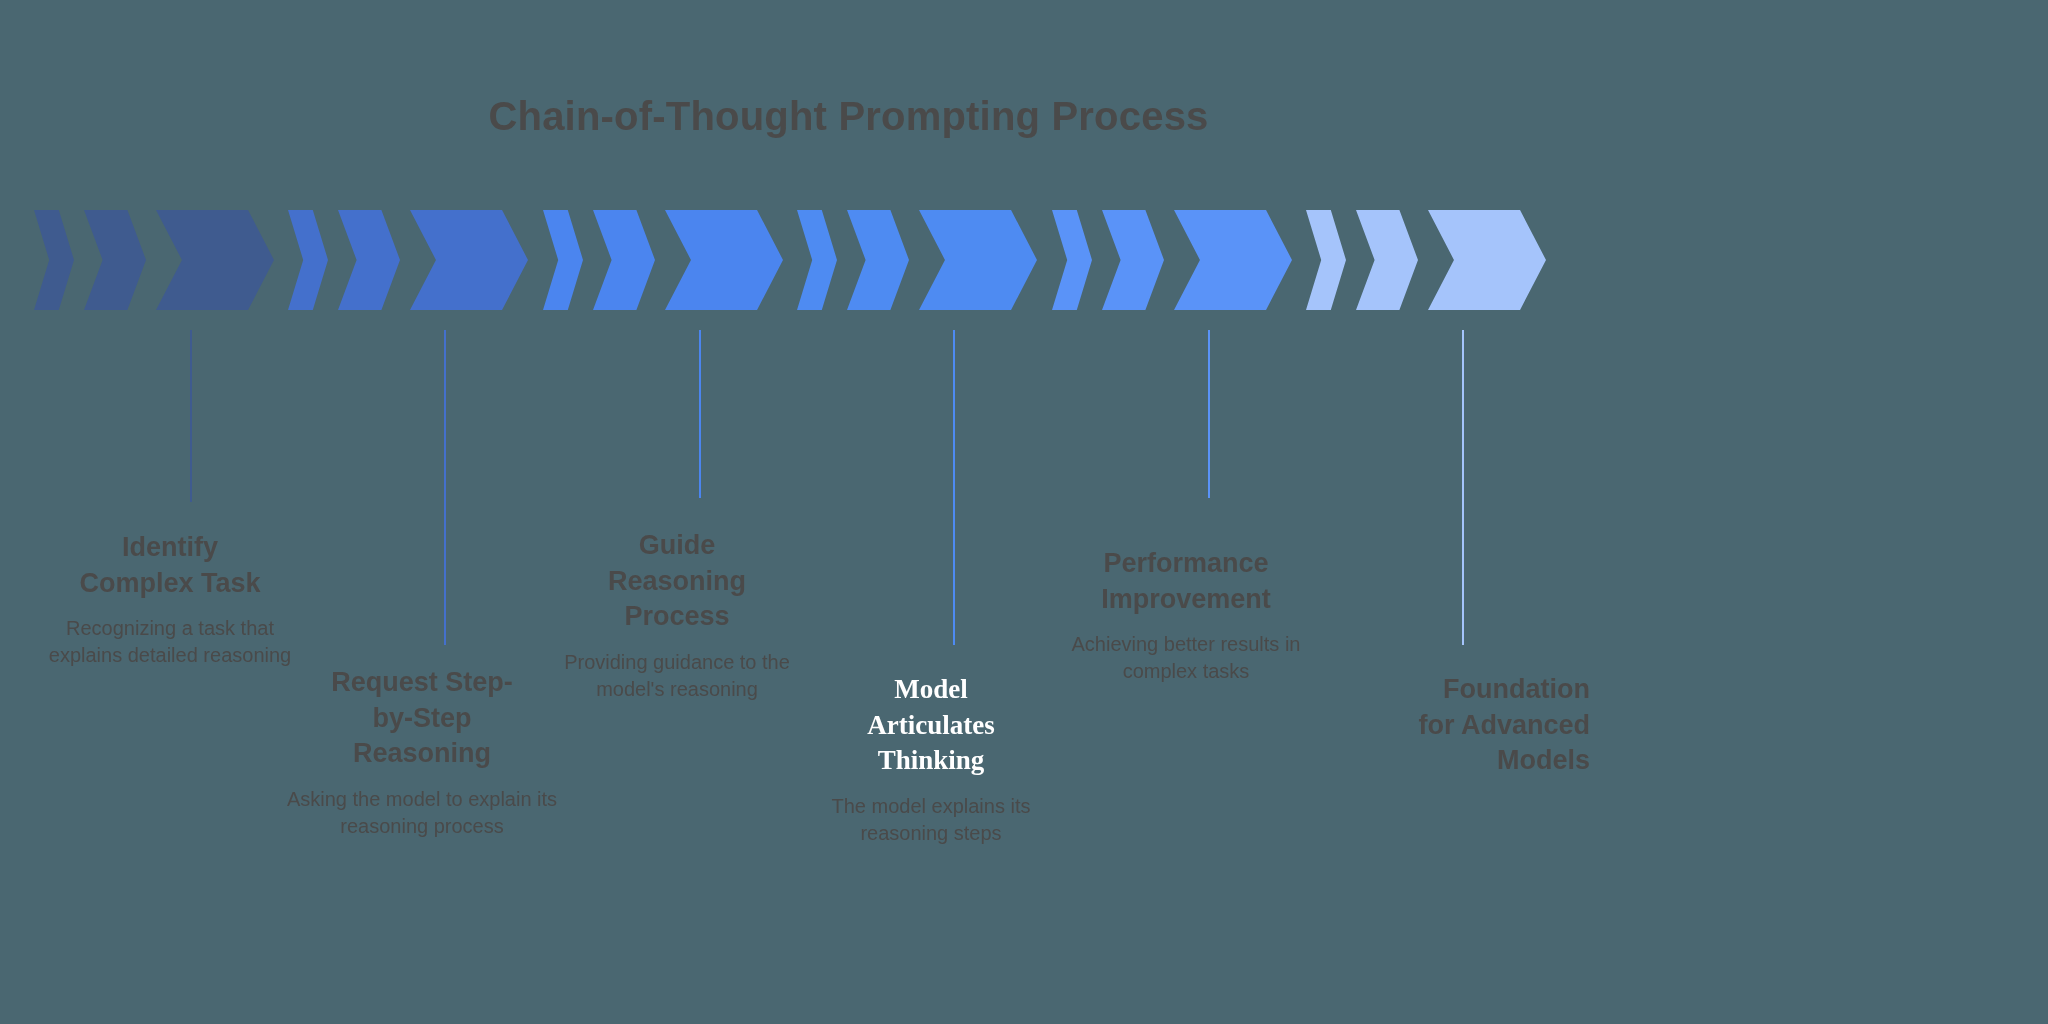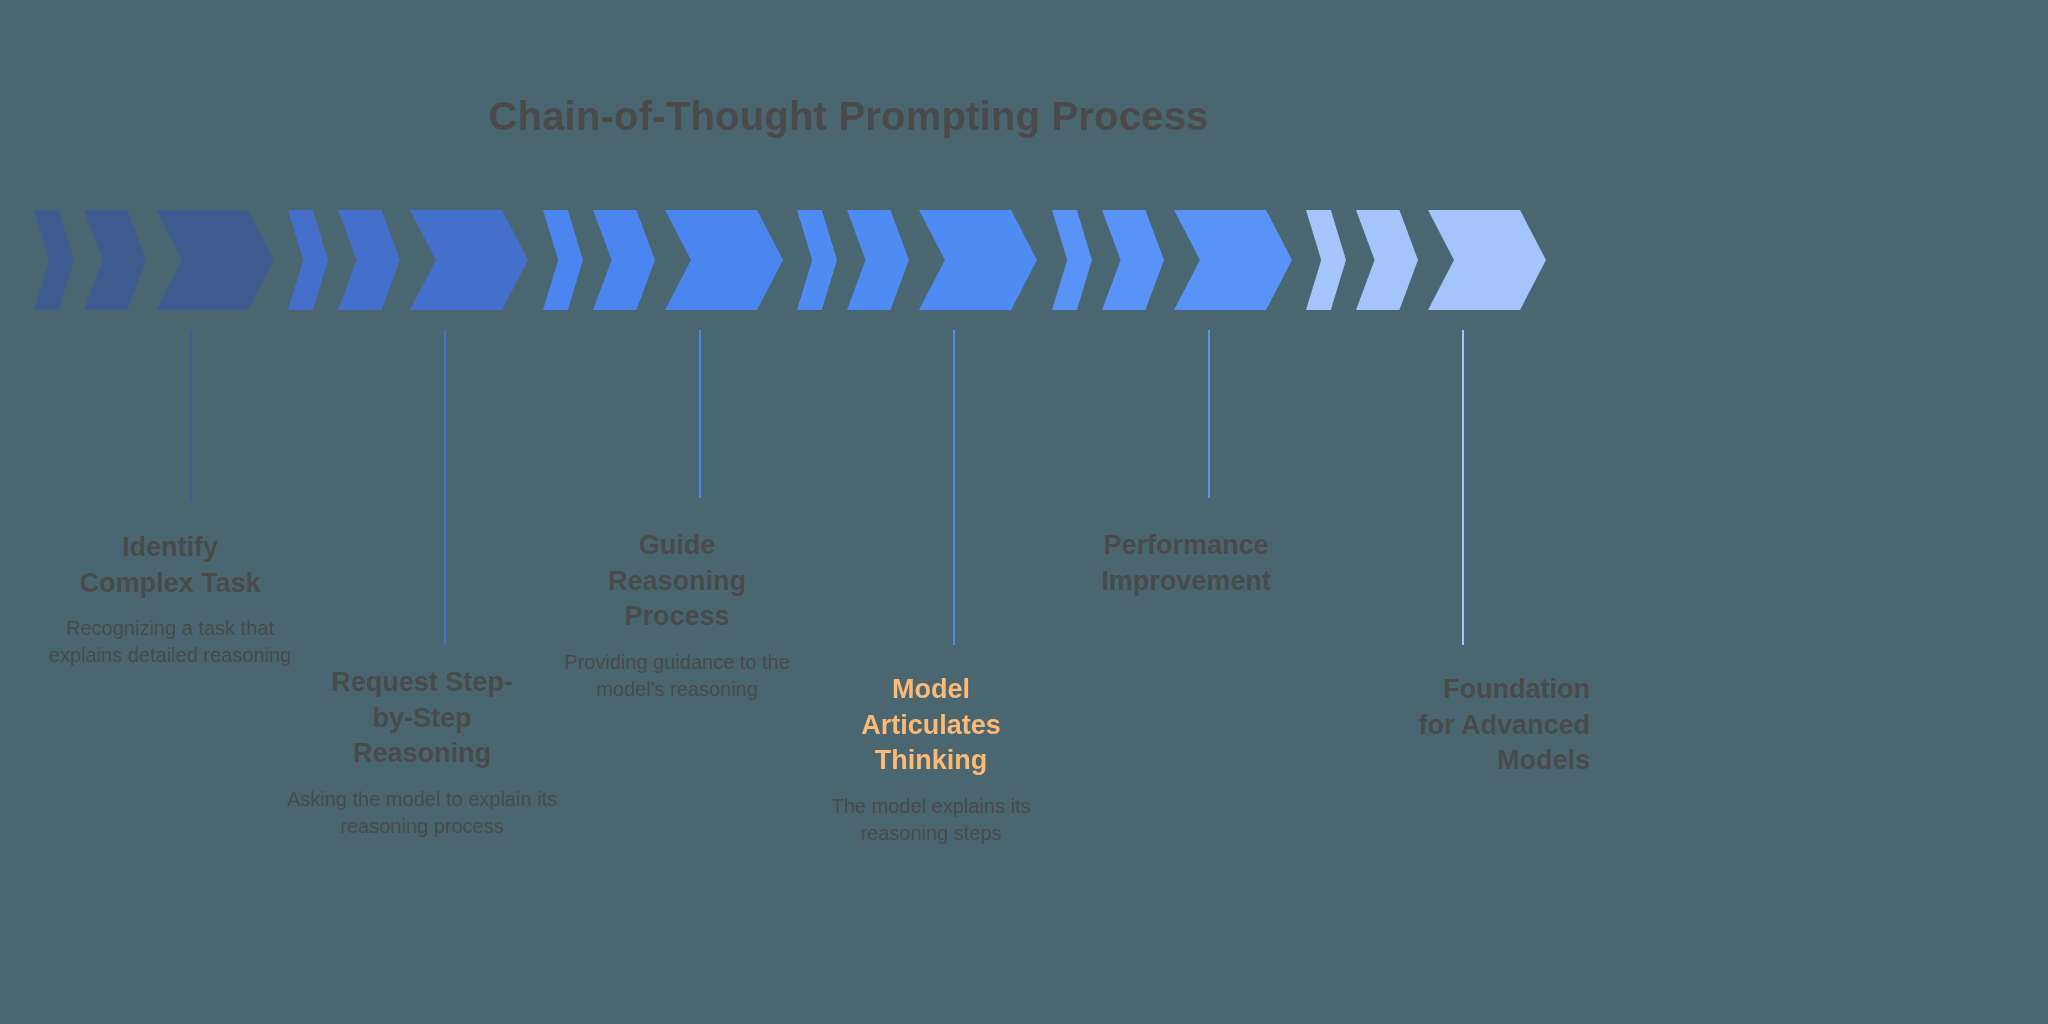--- a/index.html
+++ b/index.html
@@ -131,39 +131,40 @@
     <div class="label-desc" style="color: rgb(74, 74, 74);">Providing guidance to the model's reasoning</div>
   </div>
 
   <div class="step-group" style="left:797px;">
     <div class="chev chev-sm" style="background: rgb(78, 139, 242);"></div>
     <div class="chev chev-md" style="background: rgb(78, 139, 242);"></div>
     <div class="chev chev-lg" style="background: rgb(78, 139, 242);"></div>
   </div>
   <div class="connector" style="left: 953px; top: 330px; height: 315px; background: rgb(78, 139, 242);"></div>
   <div class="label-block" style="left:791px; top:672px; width:280px;">
-    <div class="label-title" style="color: #fdba74;">
+    <div class="label-title" style="color: #ffffff; font-family: Liberation Serif, serif;">
       <span>Model</span><br>
       <span>Articulates</span><br>
       <span>Thinking</span>
     </div>
     <div class="label-desc" style="color: rgb(74, 74, 74);">The model explains its reasoning steps</div>
   </div>
 
   <div class="step-group" style="left:1052px;">
     <div class="chev chev-sm" style="background: rgb(90, 147, 248);"></div>
     <div class="chev chev-md" style="background: rgb(90, 147, 248);"></div>
     <div class="chev chev-lg" style="background: rgb(90, 147, 248);"></div>
   </div>
   <div class="connector" style="left: 1208px; top: 330px; height: 168px; background: rgb(90, 147, 248);"></div>
   <div class="label-block" style="left:1046px; top:528px; width:280px;">
-    <div class="label-title" style="color: rgb(74, 74, 74);">
+    <div class="label-title" style="color: rgb(74, 74, 74); margin-top: 18px;">
       <span>Performance</span><br>
       <span>Improvement</span>
     </div>
+    <div class="label-desc" style="color: rgb(74, 74, 74);">Achieving better results in complex tasks</div>
   </div>
 
   <div class="step-group" style="left:1306px;">
     <div class="chev chev-sm" style="background: rgb(165, 196, 251);"></div>
     <div class="chev chev-md" style="background: rgb(165, 196, 251);"></div>
     <div class="chev chev-lg" style="background: rgb(165, 196, 251);"></div>
   </div>
   <div class="connector" style="left: 1462px; top: 330px; height: 315px; background: rgb(165, 196, 251);"></div>
   <div class="label-block" style="left:1300px; top:672px; width:290px;">
     <div class="label-title" style="color: rgb(74, 74, 74); text-align: right;">

